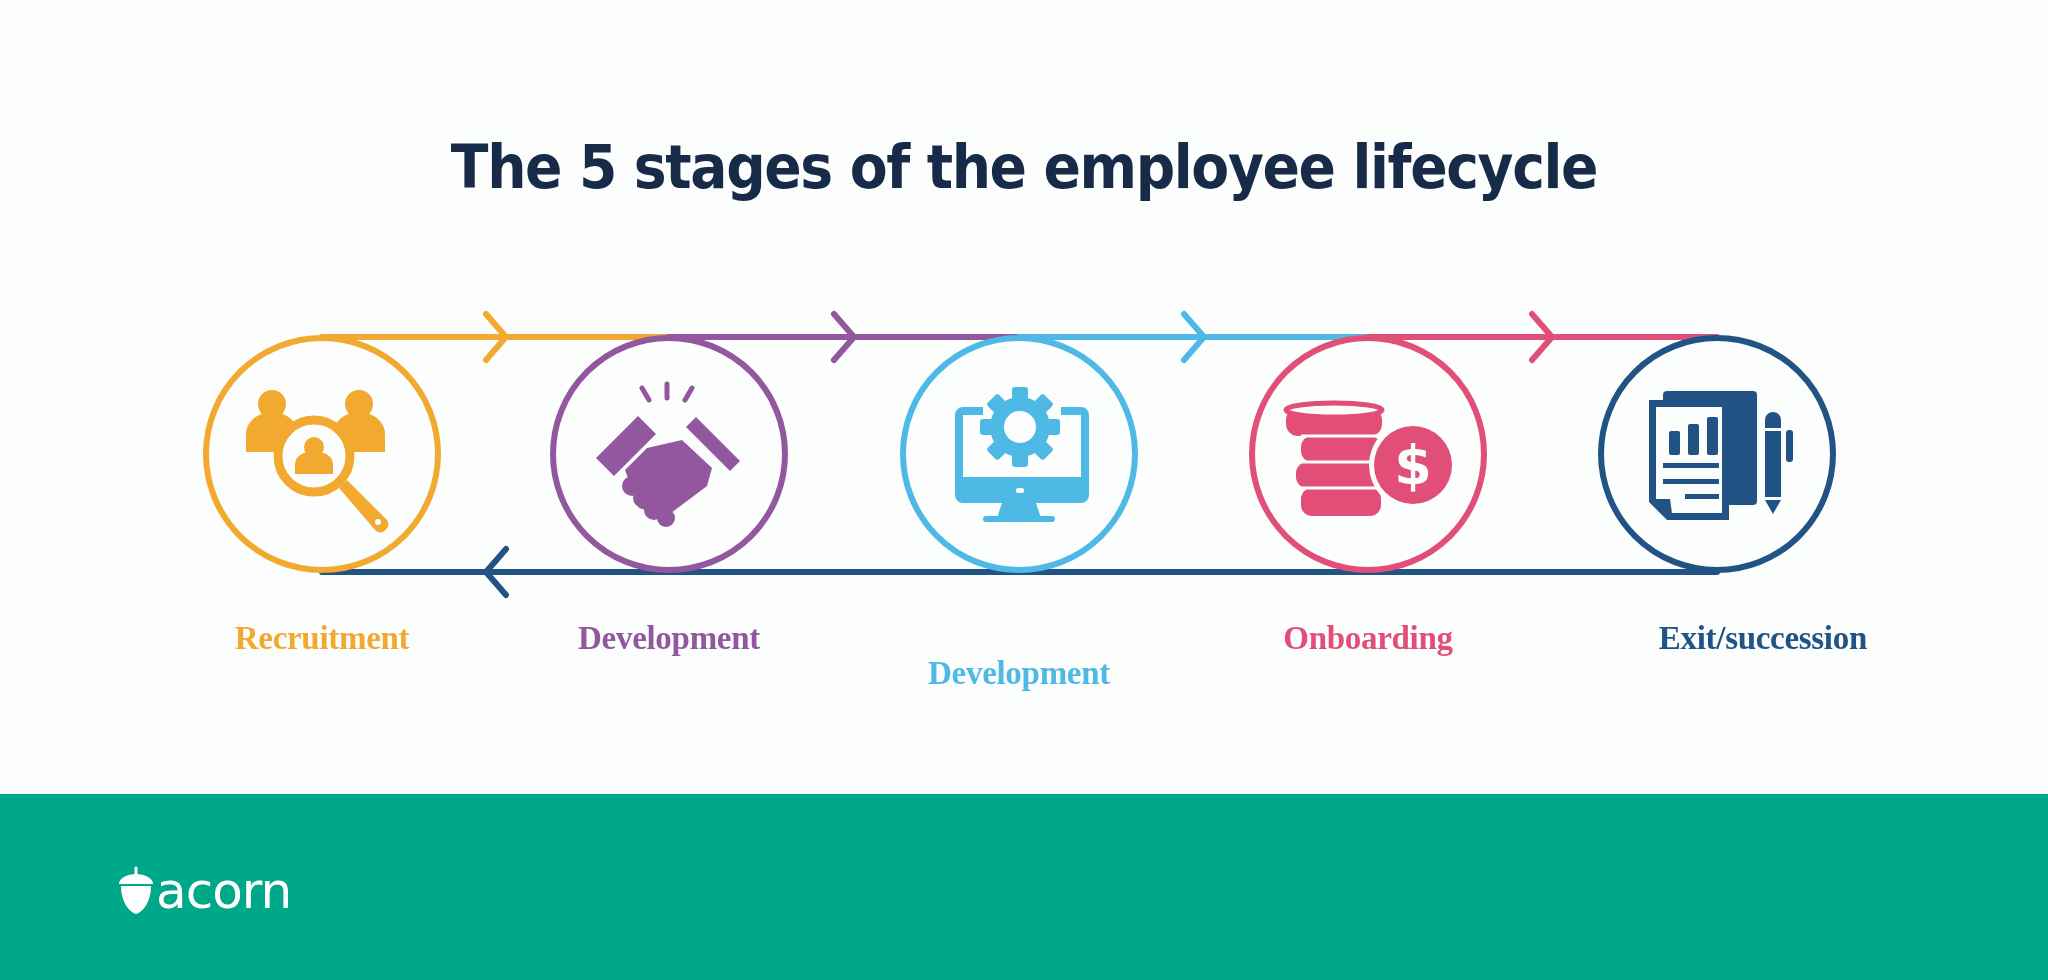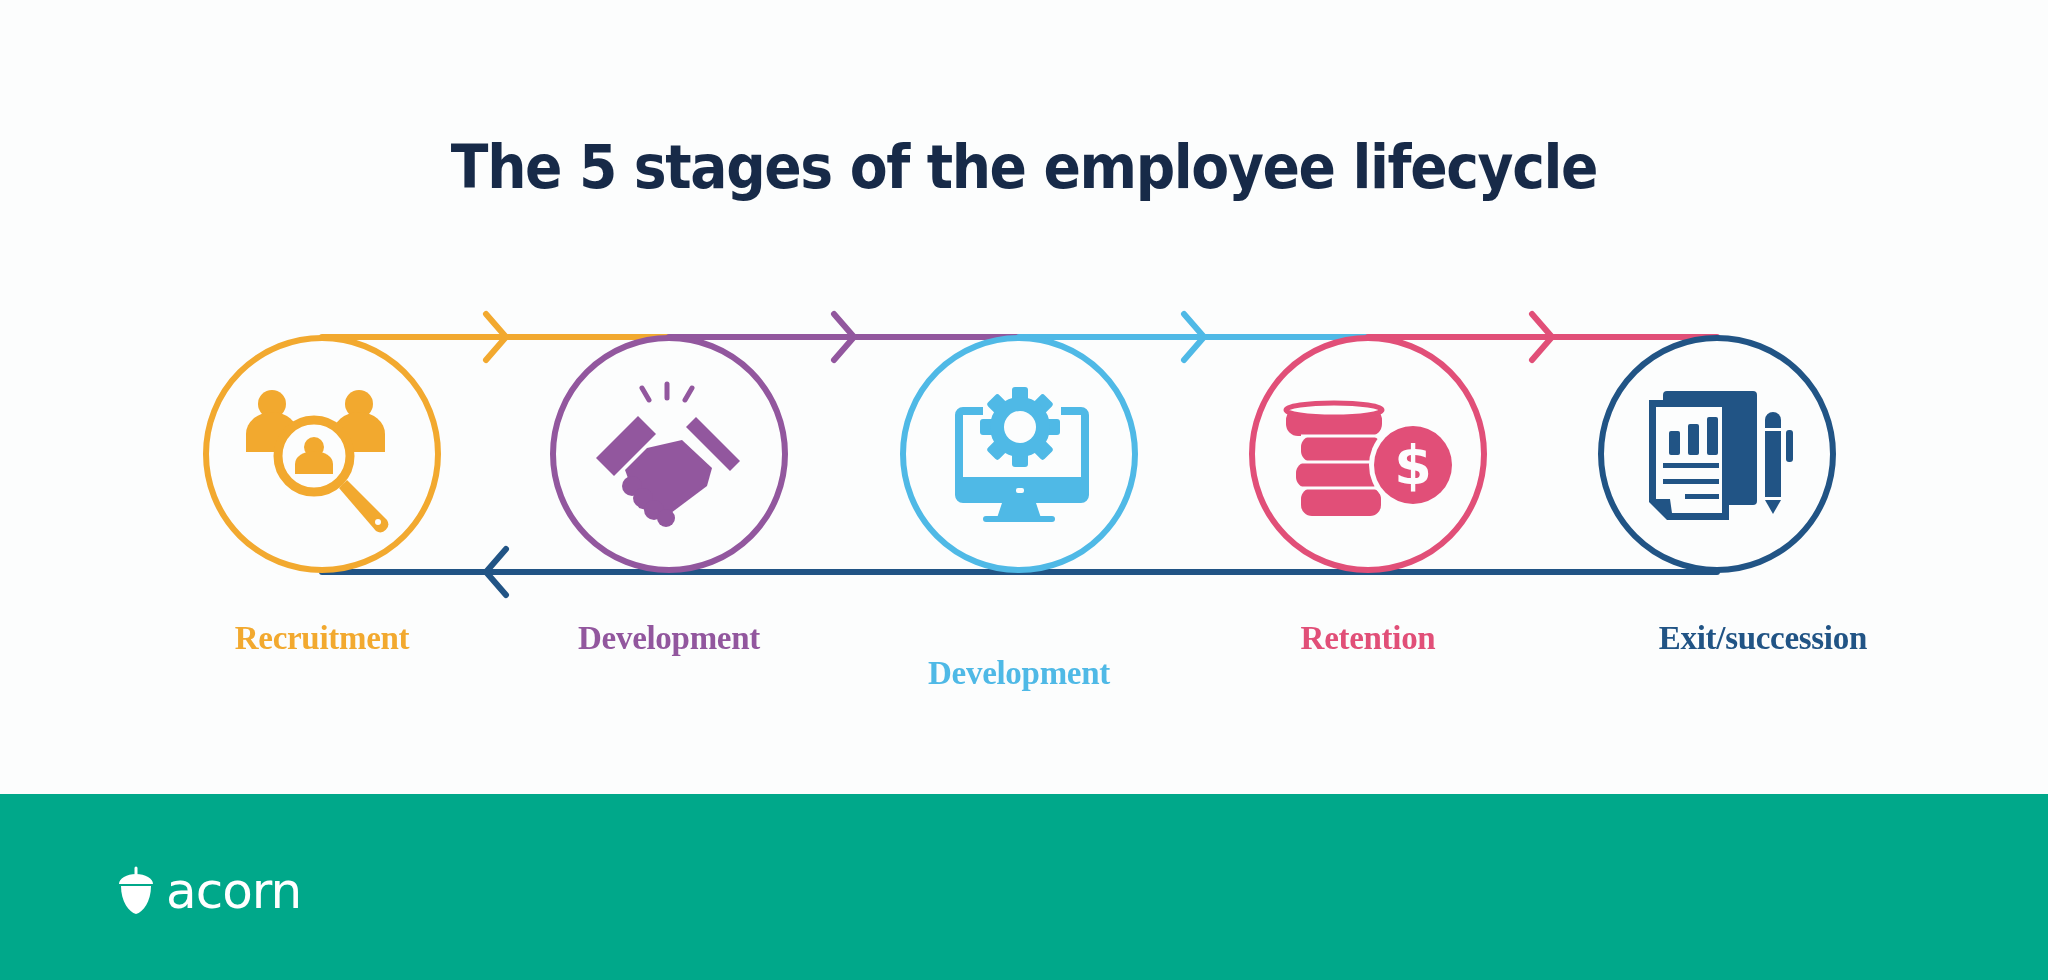--- a/index.html
+++ b/index.html
@@ -2,21 +2,21 @@
 <html><head>
 <meta charset="utf-8">
 <style>
   html, body { margin:0; padding:0; }
   body { width:2048px; height:980px; background:#fcfdfd; position:relative; overflow:hidden; font-family:"Liberation Sans", sans-serif; }
   .title { position:absolute; left:0; width:2048px; top:132px; text-align:center; font-family:"DejaVu Sans", sans-serif; font-weight:bold; font-size:60px; letter-spacing:-1.5px; color:#172a48; transform:scaleX(0.92); }
   svg.diagram { position:absolute; left:0; top:0; }
   .label { position:absolute; top:620px; width:300px; text-align:center; font-family:Liberation Serif, serif; font-weight:bold; font-size:33px; letter-spacing:-0.3px; }
   .footer { position:absolute; left:0; top:794px; width:2048px; height:186px; background:#00a88a; }
   .logo { position:absolute; left:116px; top:862px; display:flex; align-items:center; }
-  .logo-text { color:#ffffff; font-family:"DejaVu Sans", sans-serif; font-size:50px; margin-left:10px; letter-spacing:-1px; }
+  .logo-text { color:#ffffff; font-family:"DejaVu Sans", sans-serif; font-size:50px; margin-left:0; letter-spacing:-1px; }
 </style>
 </head>
 <body>
 
 <div class="title">The 5 stages of the employee lifecycle</div>
 
 <svg class="diagram" width="2048" height="794" viewBox="0 0 2048 794">
 
   <g stroke-width="6" fill="none" stroke-linecap="round" stroke-linejoin="round">
     <line x1="322" y1="337" x2="669" y2="337" stroke="#f2a92f"></line>
@@ -117,21 +117,21 @@
       <rect x="1765" y="428" width="16" height="3" fill="#fcfdfd"></rect>
       <rect x="1765" y="497" width="16" height="3" fill="#fcfdfd"></rect>
       <rect x="1786" y="430" width="7" height="32" rx="3"></rect>
     </g>
   </g>
 </svg>
 
 <div class="label" style="left:172px;color:#f2a92f;">Recruitment</div>
 <div class="label" style="left:519px;color:#92579e;">Development</div>
 <div class="label" style="left:869px;color:#4fb9e6;margin-top:35px;">Development</div>
-<div class="label" style="left:1218px;color:#e14f78;">Retention</div>
+<div class="label" style="left:1218px;color:#e14f78;">Onboarding</div>
 <div class="label" style="left:1567px;color:#215485;text-align:right;">Exit/succession</div>
 
 <div class="footer">
 </div>
 <div class="logo">
   <svg width="40" height="50" viewBox="0 0 40 50">
     <path d="M20,2 v6" stroke="#ffffff" stroke-width="3" stroke-linecap="round"></path>
     <path d="M3,18 a17,10 0 0 1 34,0 z" fill="#ffffff"></path>
     <path d="M5,20 h30 c0,16 -8,26 -15,28 c-7,-2 -15,-12 -15,-28 z" fill="#ffffff"></path>
   </svg>

